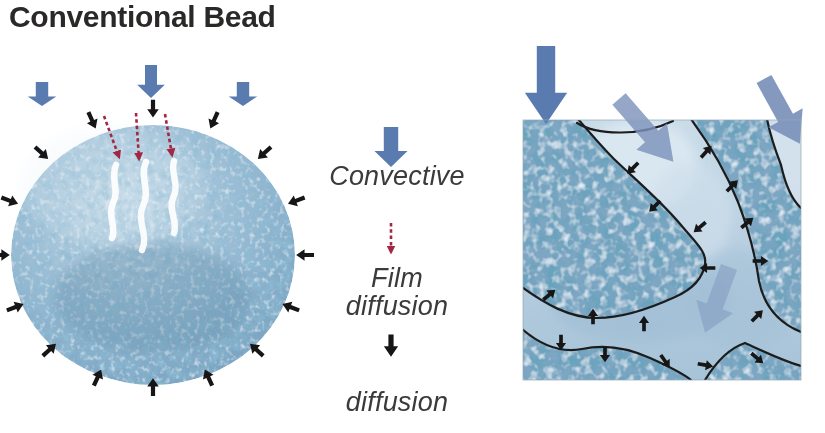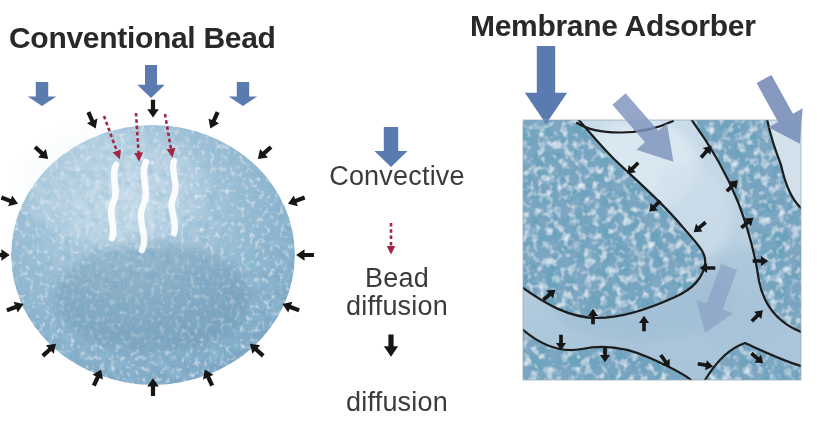--- a/index.html
+++ b/index.html
@@ -1,22 +1,22 @@
 <!DOCTYPE html>
 <html><head>
 <meta charset="utf-8">
 <style>
   html,body{margin:0;padding:0;background:#ffffff;}
   .page{position:relative;width:825px;height:433px;background:#ffffff;overflow:hidden;
         font-family:"Liberation Sans",sans-serif;}
   .title{position:absolute;font-weight:700;font-size:30px;color:#2a2928;letter-spacing:-0.3px;white-space:nowrap;}
-  .title.left{left:9px;top:21px;text-align:center;}
+  .title.left{left:9px;top:0;text-align:center;}
   .title.right{left:470px;top:9px;}
   .legend-item{position:absolute;width:200px;text-align:center;font-size:27px;line-height:28px;
-               color:#3b3b3b;letter-spacing:0.2px;}
+               color:#3b3b3b;letter-spacing:0.2px;font-style:italic;}
   #leg-convective{left:297px;top:162px;}
   #leg-pore{left:297px;top:264px;}
   #leg-film{left:297px;top:360px;}
   svg{position:absolute;left:0;top:0;}
 </style>
 </head>
 <body>
 
 <div class="page">
 
@@ -185,26 +185,25 @@
           <use href="#blockArrow" fill="#5a7bb0" opacity="1" transform="translate(546 46) rotate(0) scale(0.92 0.78)"></use>
           <use href="#blockArrow" fill="#7e93bc" opacity="0.82" transform="translate(619 99) rotate(-41) scale(0.88 0.83)"></use>
           <use href="#blockArrow" fill="#7e93bc" opacity="0.95" transform="translate(764 79) rotate(-29) scale(0.85 0.74)"></use>
           <use href="#blockArrow" fill="#7e93bc" opacity="0.5" transform="translate(729 267) rotate(20) scale(0.85 0.7)"></use>
         </g>
       <rect x="523" y="120" width="278" height="260" fill="none" stroke="#93a9b6" stroke-width="1" opacity="0.7"></rect>
     </g>
   </svg>
 
   <div class="title left">Conventional Bead</div>
-  <div class="title right">Membrane Adsorber</div>
 
   <div class="legend-item" id="leg-convective">
     <span>Convective</span><br>
   </div>
   <div class="legend-item" id="leg-pore">
-    <span>Bead</span><br>
+    <span>Film</span><br>
     <span>diffusion</span>
   </div>
   <div class="legend-item" id="leg-film">
     <br>
     <span>diffusion</span>
   </div>
 </div>
 
 </body></html>

